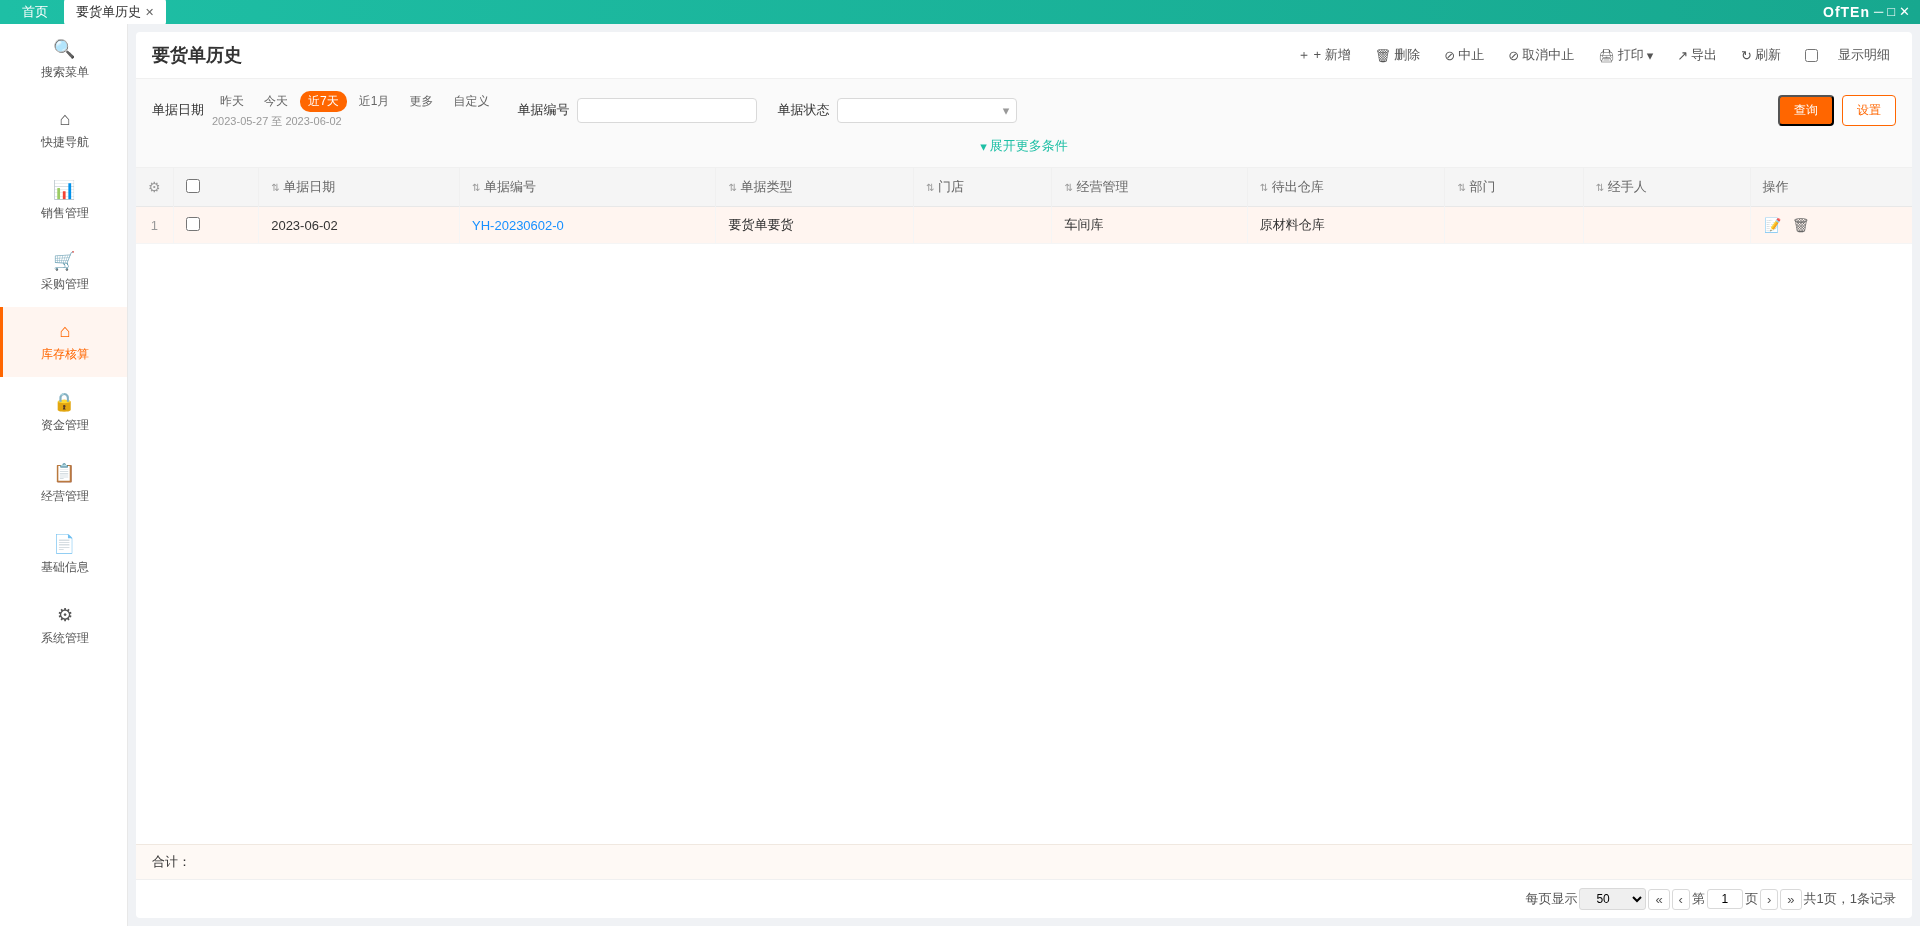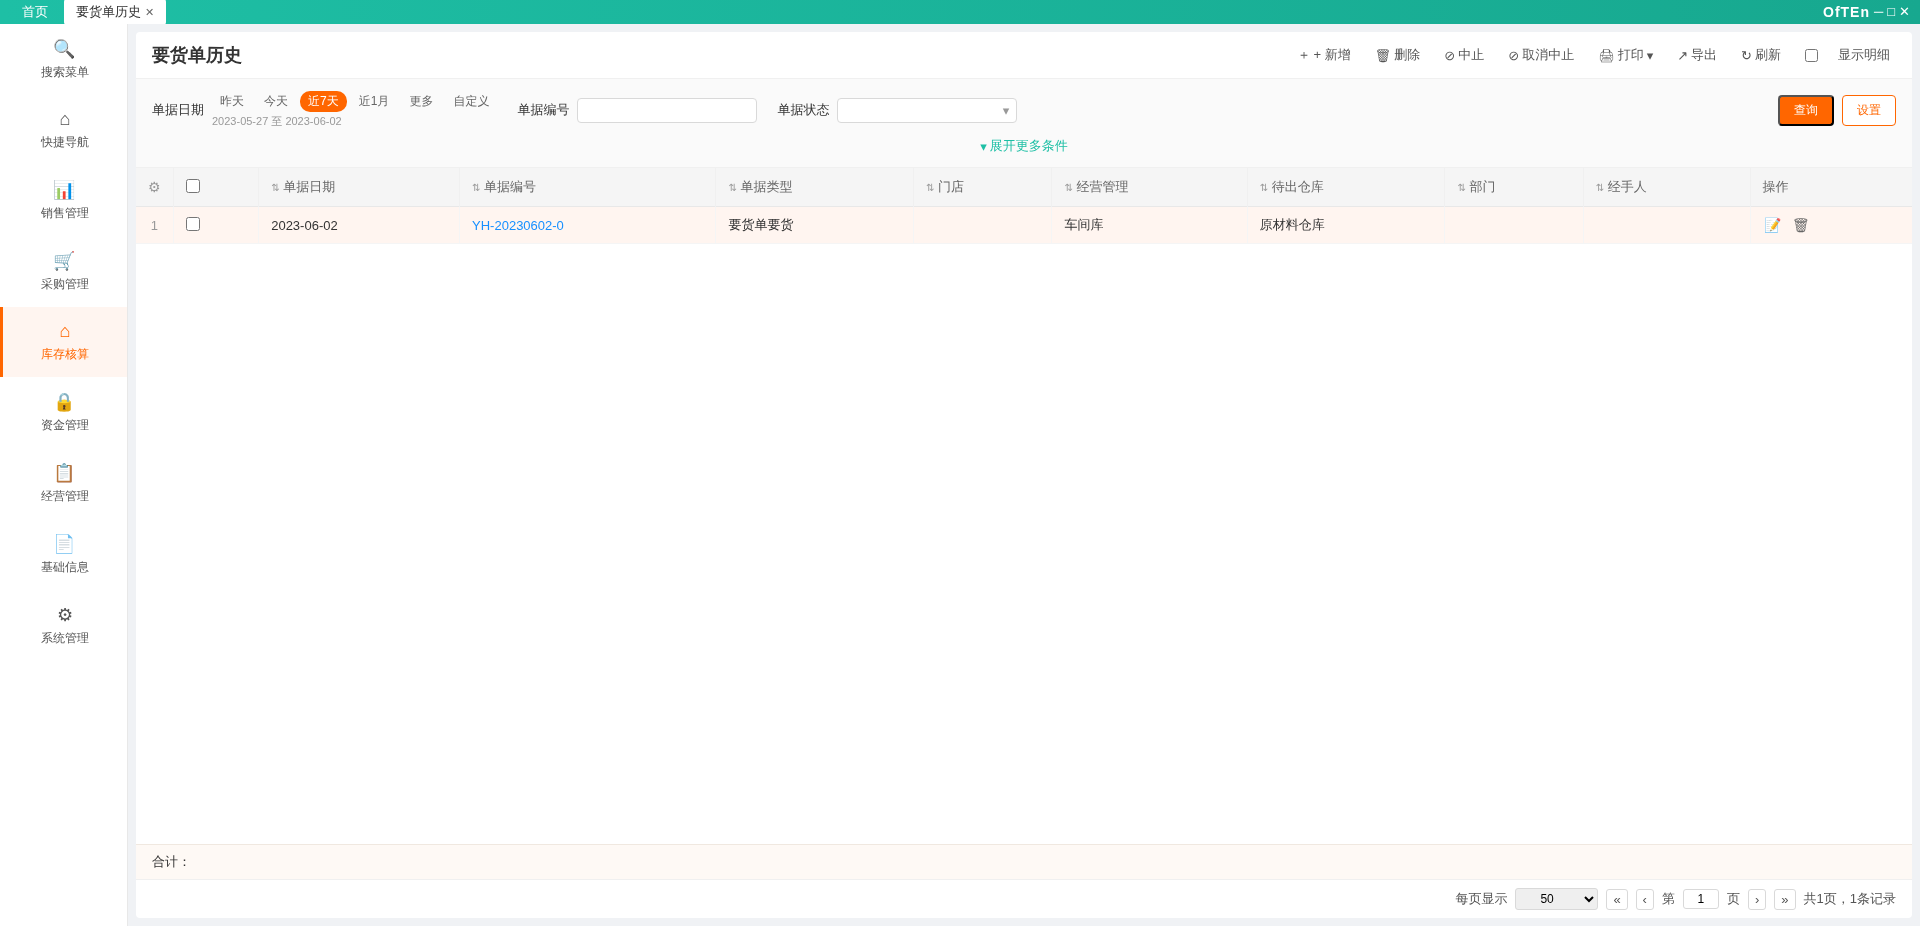--- a/index.html
+++ b/index.html
@@ -336,28 +336,28 @@
       align-items: center;
     }
 
     
     .pagination-bar {
       display: flex;
       align-items: center;
       justify-content: flex-end;
       padding: 8px 16px;
       border-top: 1px solid #f0f0f0;
-      gap: 8px;
+      gap: 2px;
       font-size: 13px;
       color: #555;
     }
     .page-size-select {
       border: 1px solid #d9d9d9;
       border-radius: 3px;
-      padding: 2px 20px;
+      padding: 2px 12px;
       font-size: 12px;
     }
     .page-nav-btn {
       cursor: pointer;
       padding: 2px 6px;
       color: #555;
       border: 1px solid #d9d9d9;
       border-radius: 3px;
       background: white;
     }

